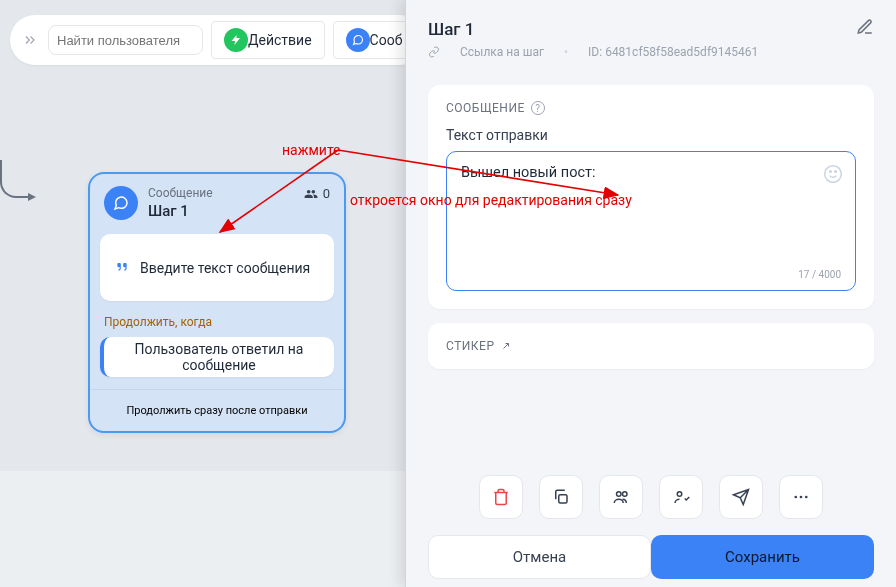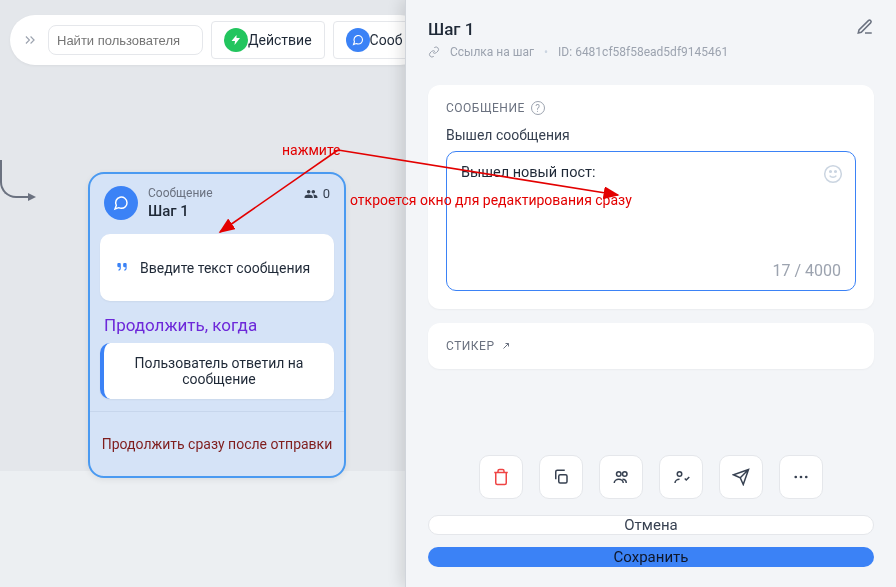--- a/index.html
+++ b/index.html
@@ -126,40 +126,40 @@
     padding: 24px 14px;
     display: flex;
     gap: 10px;
     align-items: center;
     box-shadow: 0 1px 2px rgba(0,0,0,.05);
     cursor: pointer;
     font-size: 14px;
   }
   .quote-ic { color: #3b82f6; font-size: 16px; }
   .continue-label {
-    font-size: 17px;
-    color: #6d28d9;
+    font-size: 12px;
+    color: #a16207;
     padding: 14px 4px 8px;
   }
   .continue-opt {
     background: #fff;
     border-left: 4px solid #3b82f6;
     border-radius: 10px;
-    padding: 12px 14px;
+    padding: 4px 14px;
     font-size: 14px;
     text-align: center;
     cursor: pointer;
     box-shadow: 0 1px 2px rgba(0,0,0,.05);
   }
   .node-footer {
     border-top: 1px solid #c7d6ec;
-    padding: 24px 8px;
+    padding: 14px 8px;
     text-align: center;
-    font-size: 14px;
-    color: #7f1d1d;
+    font-size: 11px;
+    color: #000000;
     cursor: pointer;
   }
 
   .edge-stub {
     position: absolute;
     left: 0; top: 160px;
     width: 30px; height: 38px;
     border-bottom: 2px solid #6b7280;
     border-left: 2px solid #6b7280;
     border-bottom-left-radius: 16px;
@@ -196,21 +196,21 @@
   .panel-title {
     font-size: 17px;
     font-weight: 500;
   }
   .edit-ic { color: #6b7280; cursor: pointer; }
   .panel-sub {
     margin-top: 6px;
     font-size: 12px;
     color: #9ca3af;
     display: flex;
-    gap: 10px;
+    gap: 20px;
     align-items: center;
   }
   .panel-body {
     flex: 1;
     padding: 0 22px;
     overflow-y: auto;
   }
   .section {
     background: #fff;
     border-radius: 12px;
@@ -263,21 +263,21 @@
   }
   .emoji-ic {
     position: absolute;
     right: 12px; top: 12px;
     color: #cbd5e1;
     cursor: pointer;
   }
   .char-count {
     position: absolute;
     right: 14px; bottom: 10px;
-    font-size: 16px;
+    font-size: 10px;
     color: #9ca3af;
   }
   .chip-row {
     display: flex;
     gap: 8px;
     margin-top: 16px;
   }
   .chip {
     border: 1px solid #e5e7eb;
     border-radius: 10px;
@@ -306,23 +306,21 @@
     display: flex;
     align-items: center;
     justify-content: center;
     cursor: pointer;
     color: #374151;
   }
   .act-btn.danger { color: #ef4444; }
 
   .footer-btns {
     display: flex;
-    gap: 12px;
-    padding: 0 22px 20px;
-    flex-direction: column;
+    padding: 0 22px 8px;
   }
   .big-btn {
     flex: 1;
     height: 44px;
     border-radius: 10px;
     display: flex;
     align-items: center;
     justify-content: center;
     font-size: 15px;
     cursor: pointer;
@@ -437,21 +435,21 @@
       <span>ID: 6481cf58f58ead5df9145461</span>
     </div>
   </div>
 
   <div class="panel-body">
     <div class="section">
       <div class="section-heading">
         <span>СООБЩЕНИЕ</span>
         <span class="help-ic">?</span>
       </div>
-      <div class="field-label">Вышел сообщения</div>
+      <div class="field-label">Текст отправки</div>
       <div class="msg-textarea">
         <textarea id="ta" style="">Вышел новый пост:</textarea>
         <span class="emoji-ic">
           <svg width="20" height="20" viewBox="0 0 24 24" fill="none" stroke="currentColor" stroke-width="1.8">
               <circle cx="12" cy="12" r="10"></circle>
               <path d="M8 14s1.5 2 4 2 4-2 4-2"></path>
               <circle cx="9" cy="9" r="1" fill="currentColor"></circle>
               <circle cx="15" cy="9" r="1" fill="currentColor"></circle>
             </svg>
         </span>

